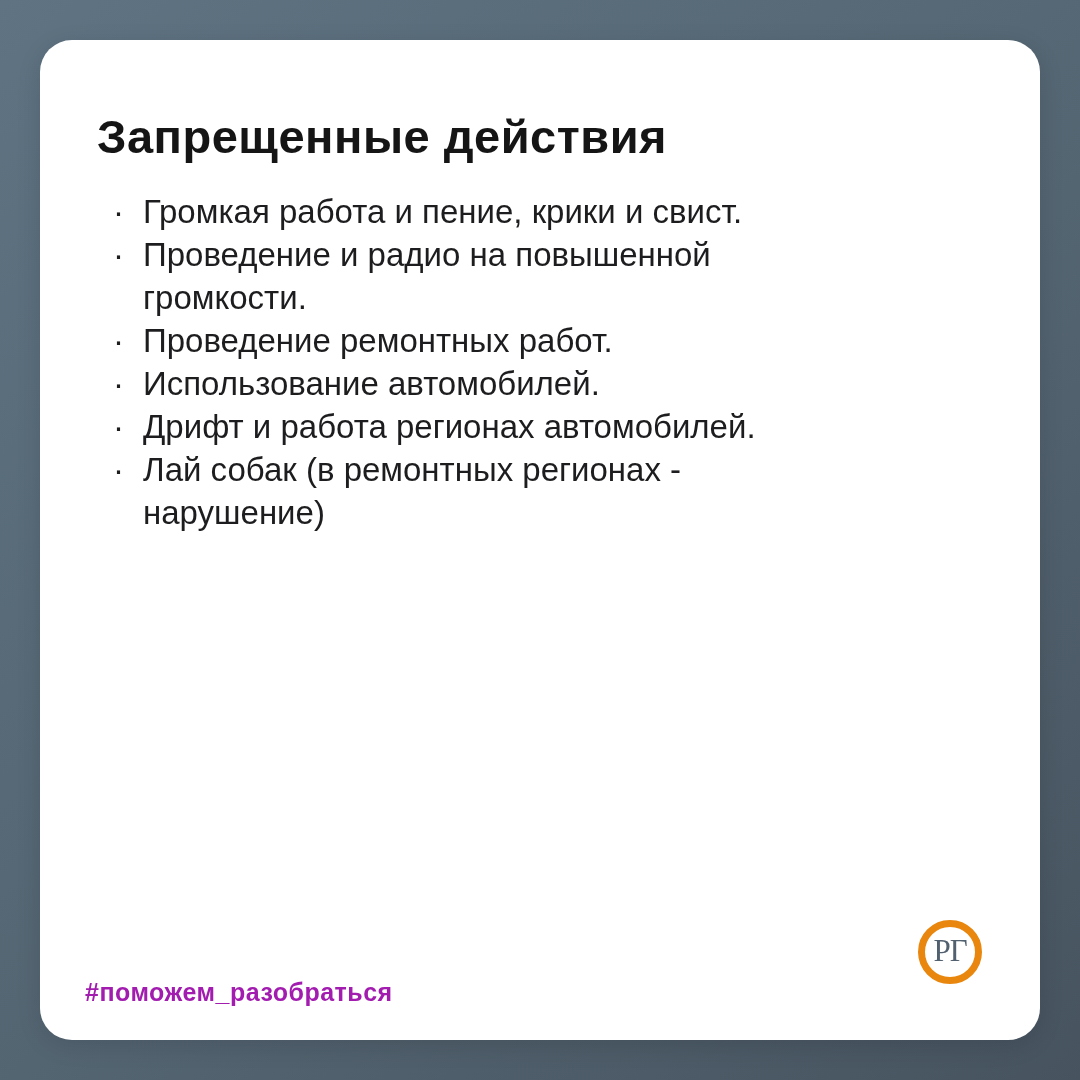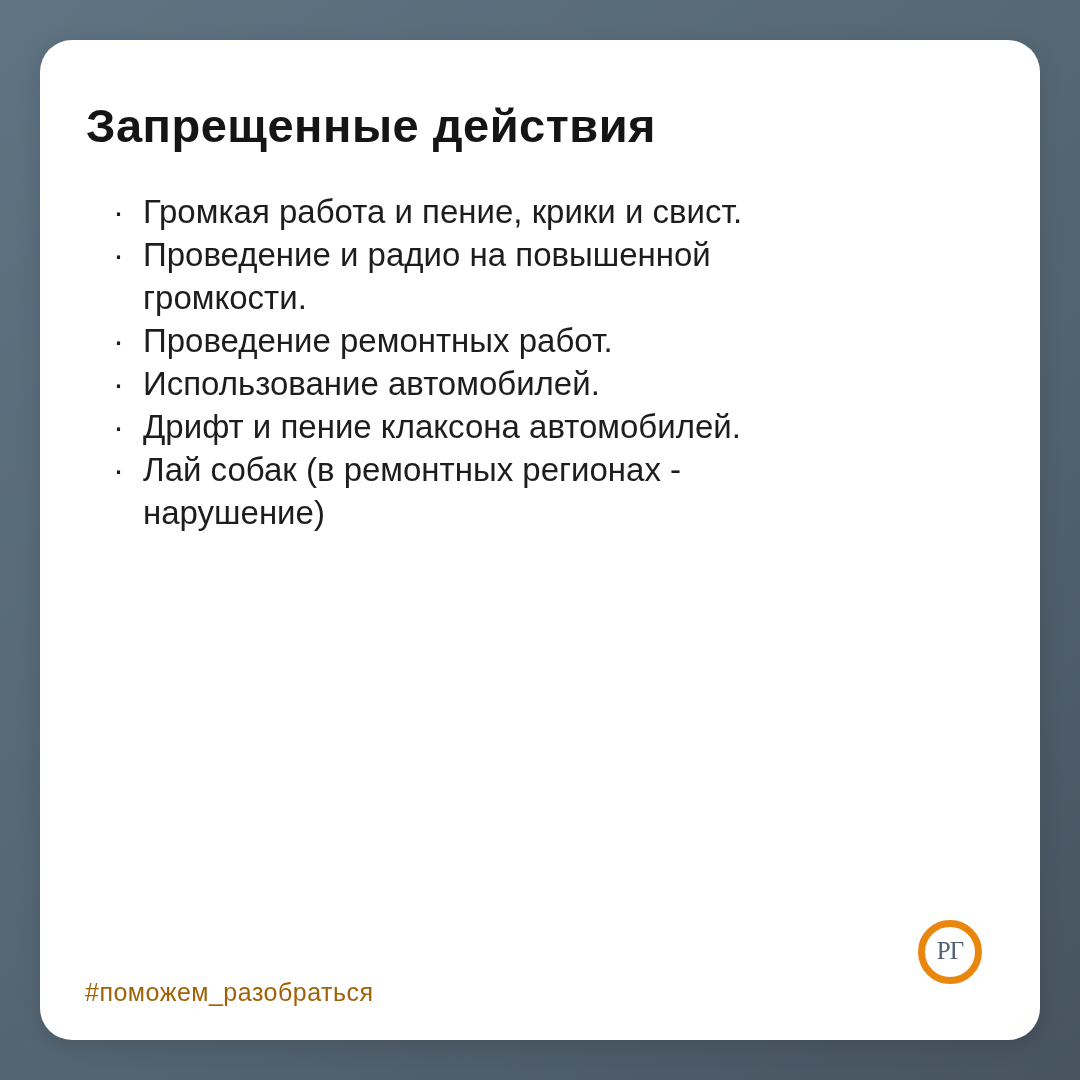--- a/index.html
+++ b/index.html
@@ -22,21 +22,21 @@
     height: 1000px;
     background: #ffffff;
     border-radius: 32px;
     box-shadow: 0 6px 24px rgba(0,0,0,0.12);
     box-sizing: border-box;
   }
   .card-title {
     position: absolute;
     left: 45px;
     top: 58px;
-    margin: 1px;
+    margin: 12px;
     font-size: 47px;
     line-height: 1.15;
     font-weight: 700;
     color: #151515;
     letter-spacing: 0.5px;
   }
   .action-list {
     position: absolute;
     left: 45px;
     top: 150px;
@@ -64,40 +64,40 @@
   }
   .item-text {
     flex: 1 1 auto;
   }
   .hashtag {
     position: absolute;
     left: 45px;
     bottom: 34px;
     font-size: 25px;
     line-height: 1.1;
-    color: #a16207;
-    font-weight: 400;
+    color: #a21caf;
+    font-weight: 700;
     letter-spacing: 0.5px;
   }
   .logo-circle {
     position: absolute;
     right: 58px;
     bottom: 56px;
     width: 50px;
     height: 50px;
     border: 7px solid #e8860d;
     border-radius: 50%;
     background: #ffffff;
     display: flex;
     align-items: center;
     justify-content: center;
   }
   .logo-text {
     font-family: "Liberation Serif", "DejaVu Serif", serif;
-    font-size: 25px;
+    font-size: 31px;
     font-weight: 500;
     color: #52616f;
     letter-spacing: -1px;
     transform: translateY(-1px);
   }
 </style>
 </head>
 <body>
 
 <div class="card">
@@ -120,21 +120,21 @@
         <span class="item-text">Проведение ремонтных работ.</span>
       </li>
 
       <li>
         <span class="bullet">·</span>
         <span class="item-text">Использование автомобилей.</span>
       </li>
 
       <li>
         <span class="bullet">·</span>
-        <span class="item-text">Дрифт и пение клаксона автомобилей.</span>
+        <span class="item-text">Дрифт и работа регионах автомобилей.</span>
       </li>
 
       <li>
         <span class="bullet">·</span>
         <span class="item-text">Лай собак (в ремонтных регионах - нарушение)</span>
       </li>
     </ul>
 
   <div class="hashtag">#поможем_разобраться</div>
 

